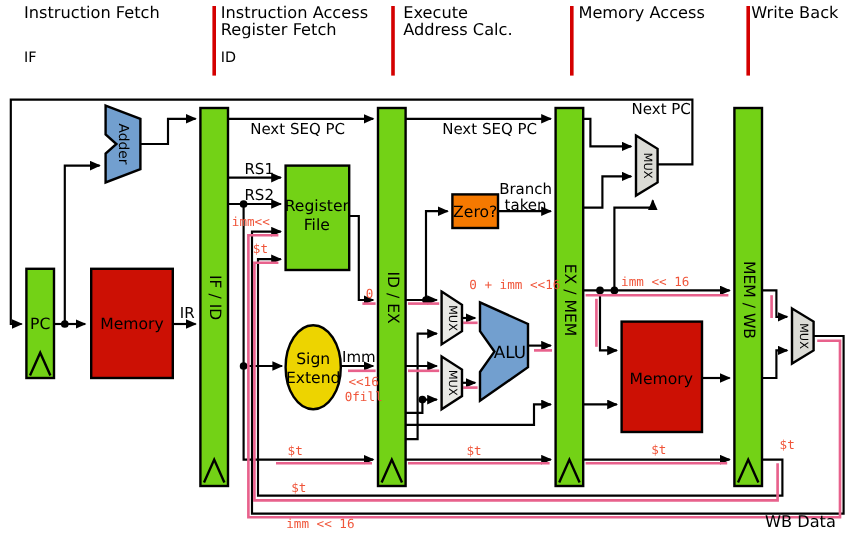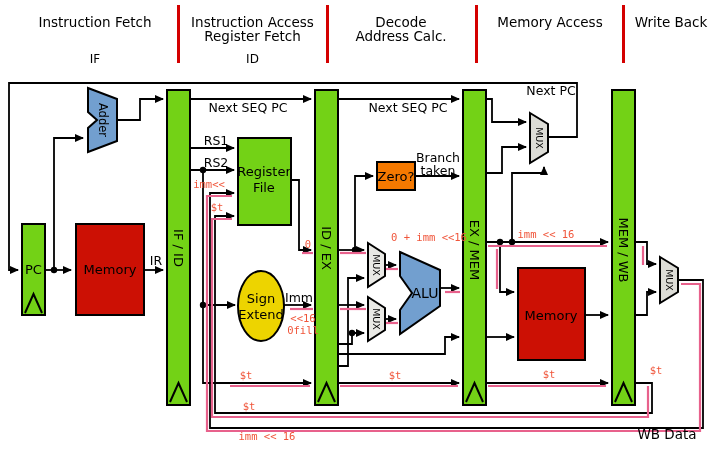--- a/index.html
+++ b/index.html
@@ -1,18 +1,18 @@
 <!DOCTYPE html>
 <html><head>
 <meta charset="utf-8">
 <style>
   html,body{margin:0;padding:0;background:#ffffff;}
   #stage{position:relative;width:720px;height:450px;background:#ffffff;overflow:hidden;
          font-family:"DejaVu Sans","Liberation Sans",sans-serif;color:#000;}
-  .hdr{position:absolute;top:16px;text-align:center;}
+  .hdr{position:absolute;top:5px;}
   .hdr .l{display:block;height:14px;line-height:13px;font-size:13.5px;}
   .hdr .abbr{display:block;margin-top:5px;font-size:12px;line-height:20px;}
   .divider{position:absolute;top:5px;width:3px;height:58px;background:#d40000;}
   svg{position:absolute;left:0;top:0;}
   text{font-family:"DejaVu Sans","Liberation Sans",sans-serif;}
   .mono{font-family:"DejaVu Sans Mono","Liberation Mono",monospace;}
 </style>
 </head>
 <body>
 
@@ -22,21 +22,21 @@
     <span class="l">Instruction Fetch</span>
     <span class="l"></span>
     <span class="abbr">IF</span>
   </div>
   <div class="hdr" style="left:184px;width:137px;">
     <span class="l">Instruction Access</span>
     <span class="l">Register Fetch</span>
     <span class="abbr">ID</span>
   </div>
   <div class="hdr" style="left:336px;width:130px;">
-    <span class="l">Decode</span>
+    <span class="l">Execute</span>
     <span class="l">Address Calc.</span>
   </div>
   <div class="hdr" style="left:482px;width:136px;">
     <span class="l">Memory Access</span>
     <span class="l"></span>
   </div>
   <div class="hdr" style="left:626px;width:90px;">
     <span class="l">Write Back</span>
     <span class="l"></span>
   </div>

